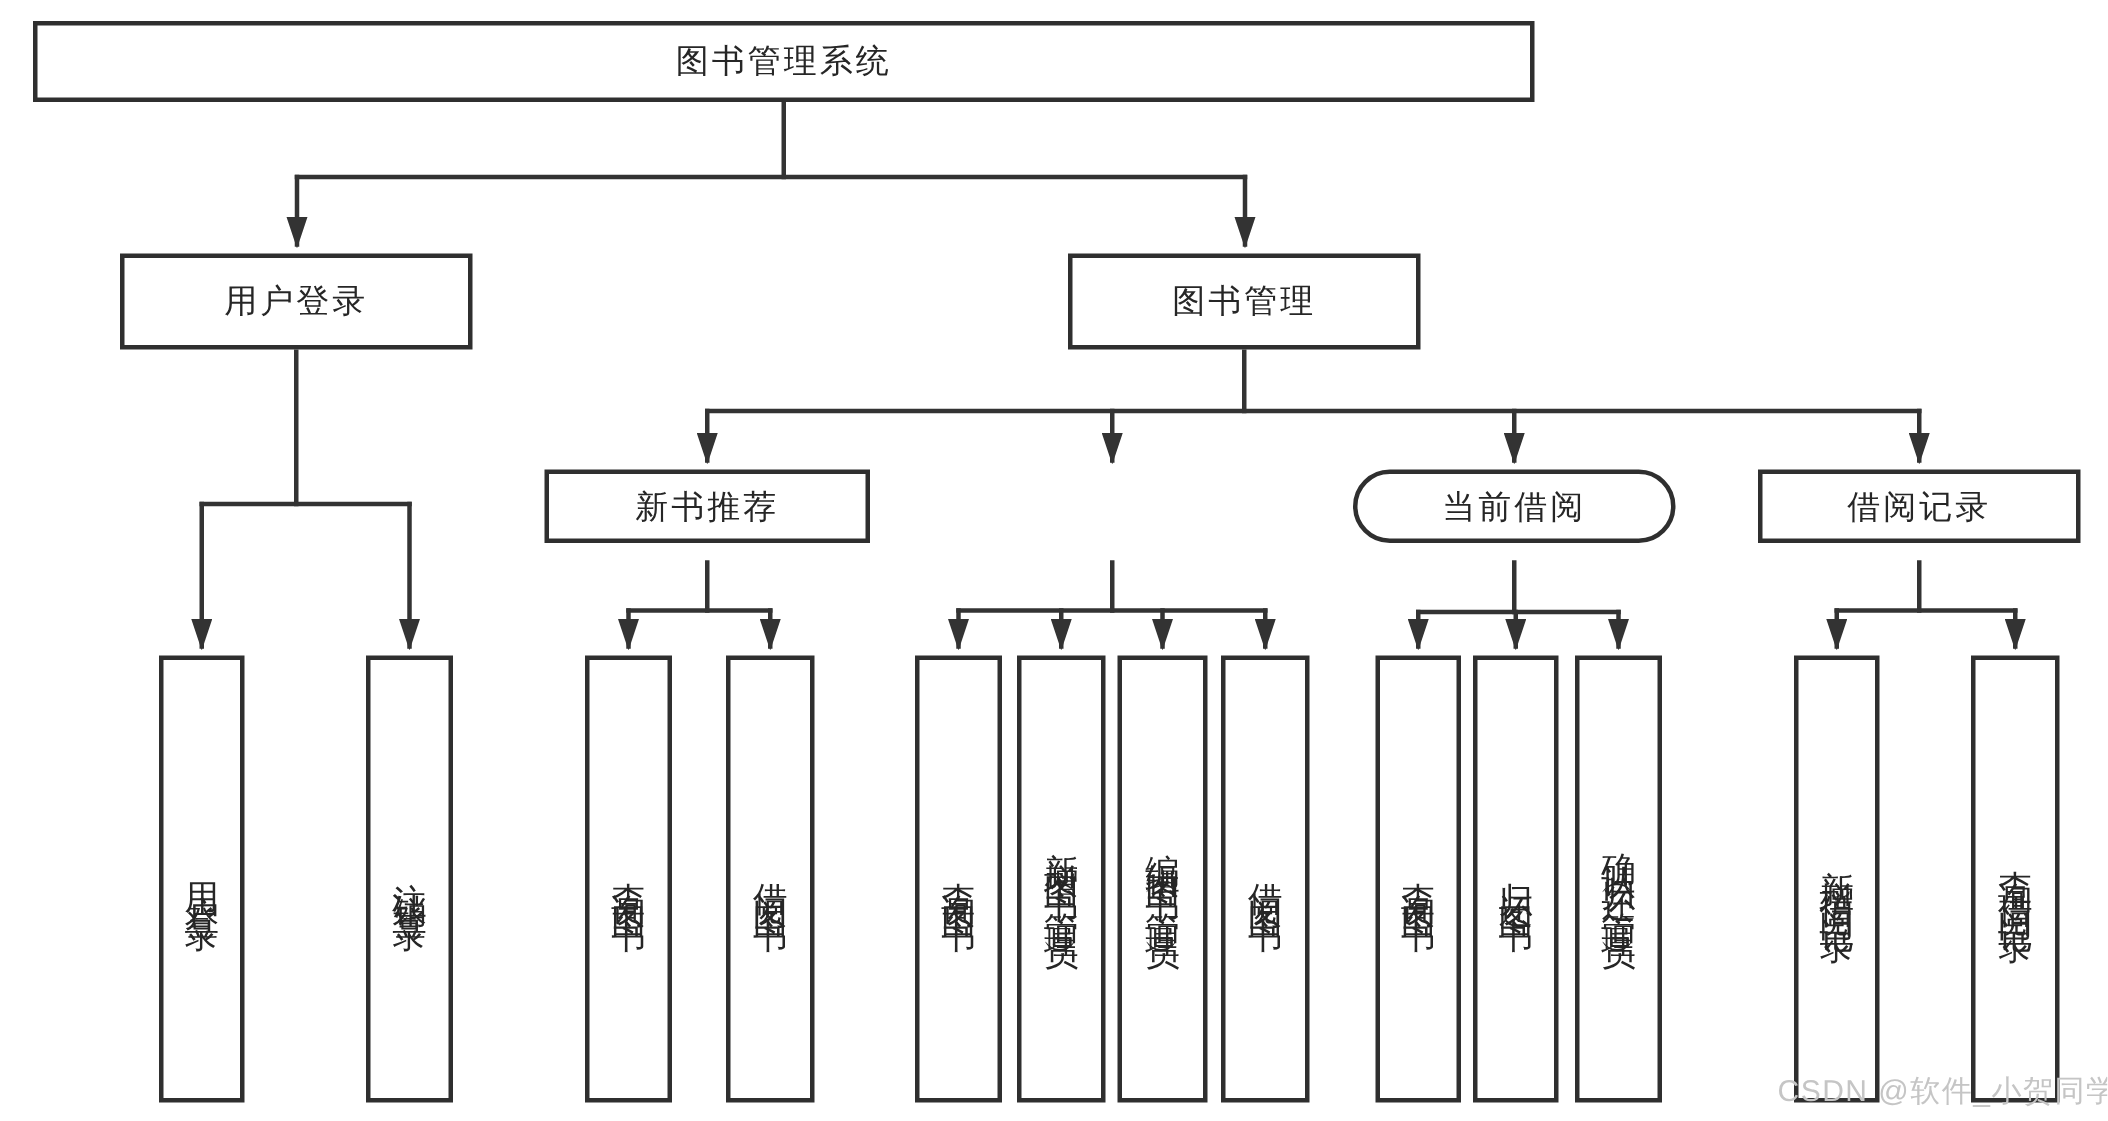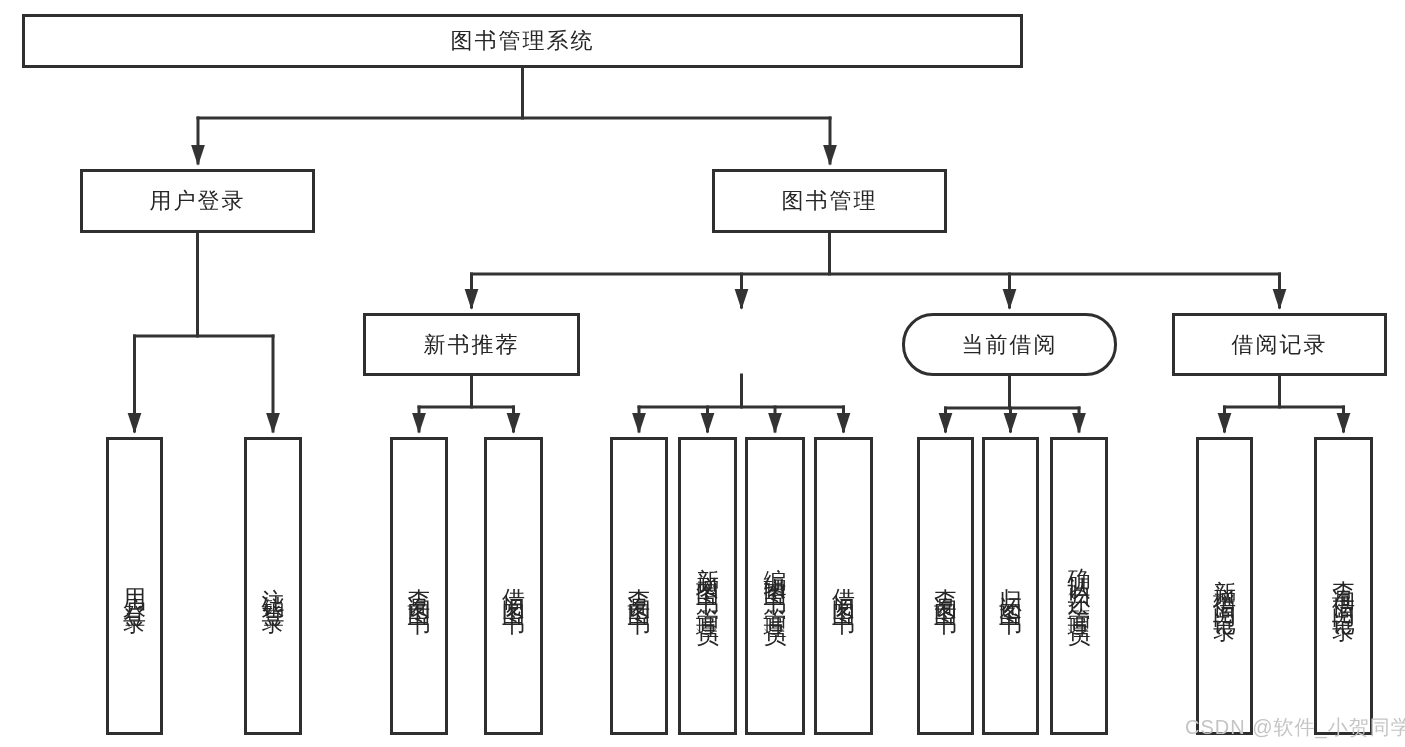--- a/index.html
+++ b/index.html
@@ -37,21 +37,21 @@
   .node .label {
     font-size: 22px;
     letter-spacing: 2px;
     color: #262626;
     white-space: nowrap;
     line-height: 1;
   }
   .root-box   { left: 22px;  top: 14px;  width: 1001px; height: 54px; }
   .box-user   { left: 80px;  top: 169px; width: 235px;  height: 64px; }
   .box-mgmt   { left: 712px; top: 169px; width: 235px;  height: 64px; }
-  .row2       { top: 313px; height: 63px; }
+  .row2       { top: 313px; height: 49px; }
   .box-newrec { left: 363px;  width: 217px; }
   .box-borrow { left: 636px;  width: 211px; }
   .box-cur    { left: 902px;  width: 215px; border-radius: 31px; }
   .box-rec    { left: 1172px; width: 215px; }
   .leaf {
     top: 437px;
     height: 298px;
   }
   .leaf .vlabel {
     writing-mode: vertical-rl;

